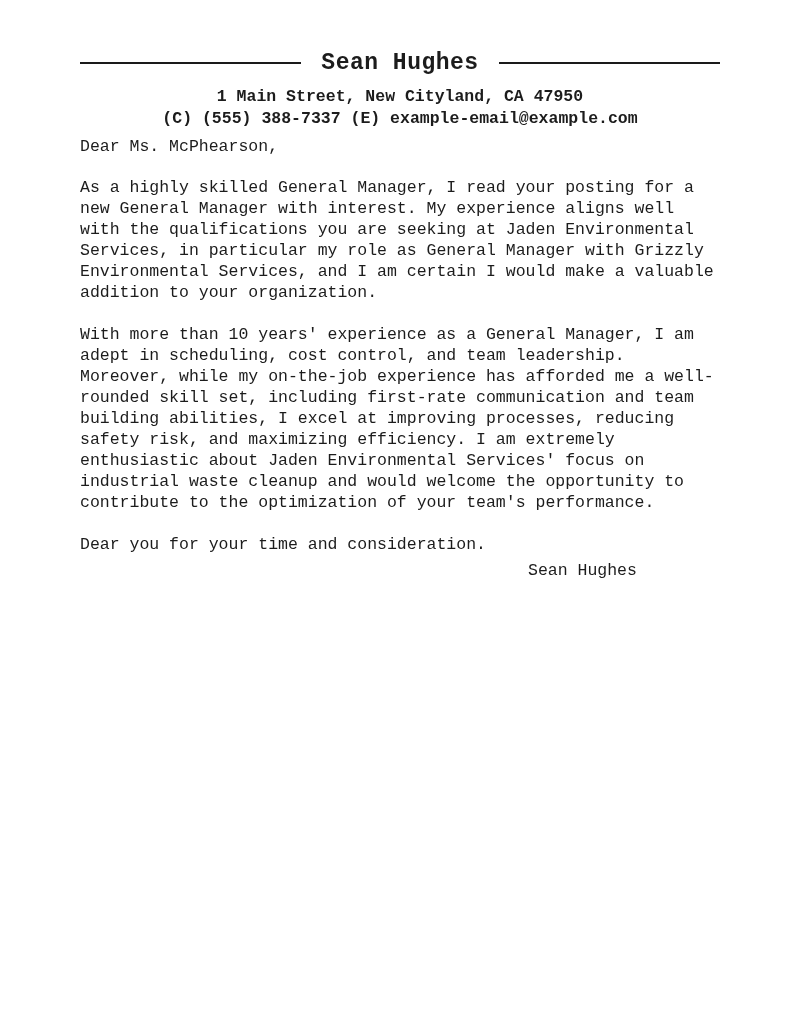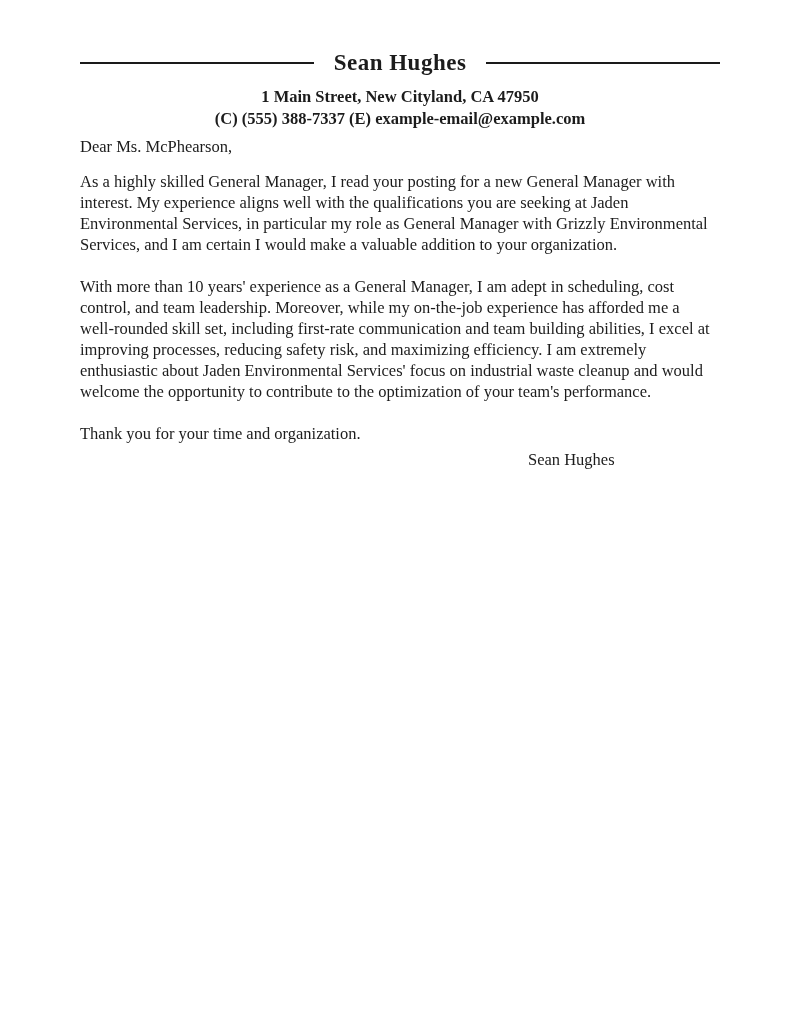--- a/index.html
+++ b/index.html
@@ -6,21 +6,21 @@
     margin: 0;
     padding: 0;
     background: #ffffff;
   }
   .page {
     position: relative;
     width: 800px;
     height: 912px;
     background: var(--background, #ffffff);
     color: var(--text, #1c1c1c);
-    font-family: Liberation Serif, serif;
+    font-family: Liberation Mono, monospace;
     box-sizing: border-box;
     padding-top: 50px;
     overflow: hidden;
   }
   .name-row {
     display: flex;
     align-items: center;
     margin: 0 80px;
   }
   .rule {
@@ -52,21 +52,21 @@
   }
   .letter-body {
     margin: 8px 85px 0 80px;
     font-size: 16.5px;
     line-height: 21px;
   }
   .letter-body p {
     margin: 0 0 21px 0;
   }
   p.salutation {
-    margin-bottom: 14px;
+    margin-bottom: 20px;
   }
   p.thank-you {
     margin-bottom: 5px;
   }
   .closing {
     padding-left: 448px;
   }
   .closing p.valediction {
     margin: 0 0 41px 0;
   }
@@ -86,20 +86,20 @@
       <span class="rule"></span>
     </div>
     <div class="address-line">1 Main Street, New Cityland, CA 47950</div>
     <div class="contact-line">(C) (555) 388-7337 (E) example-email@example.com</div>
   </header>
 
   <main class="letter-body">
     <p class="salutation">Dear Ms. McPhearson,</p>
     <p>As a highly skilled General Manager, I read your posting for a new General Manager with interest. My experience aligns well with the qualifications you are seeking at Jaden Environmental Services, in particular my role as General Manager with Grizzly Environmental Services, and I am certain I would make a valuable addition to your organization.</p>
     <p>With more than 10 years' experience as a General Manager, I am adept in scheduling, cost control, and team leadership. Moreover, while my on-the-job experience has afforded me a well-rounded skill set, including first-rate communication and team building abilities, I excel at improving processes, reducing safety risk, and maximizing efficiency. I am extremely enthusiastic about Jaden Environmental Services' focus on industrial waste cleanup and would welcome the opportunity to contribute to the optimization of your team's performance.</p>
-    <p class="thank-you">Thank you for your time and organization.</p>
+    <p class="thank-you">Dear you for your time and consideration.</p>
 
     <div class="closing">
       <p class="signature">Sean Hughes</p>
     </div>
   </main>
 
 </div>
 
 </body></html>

